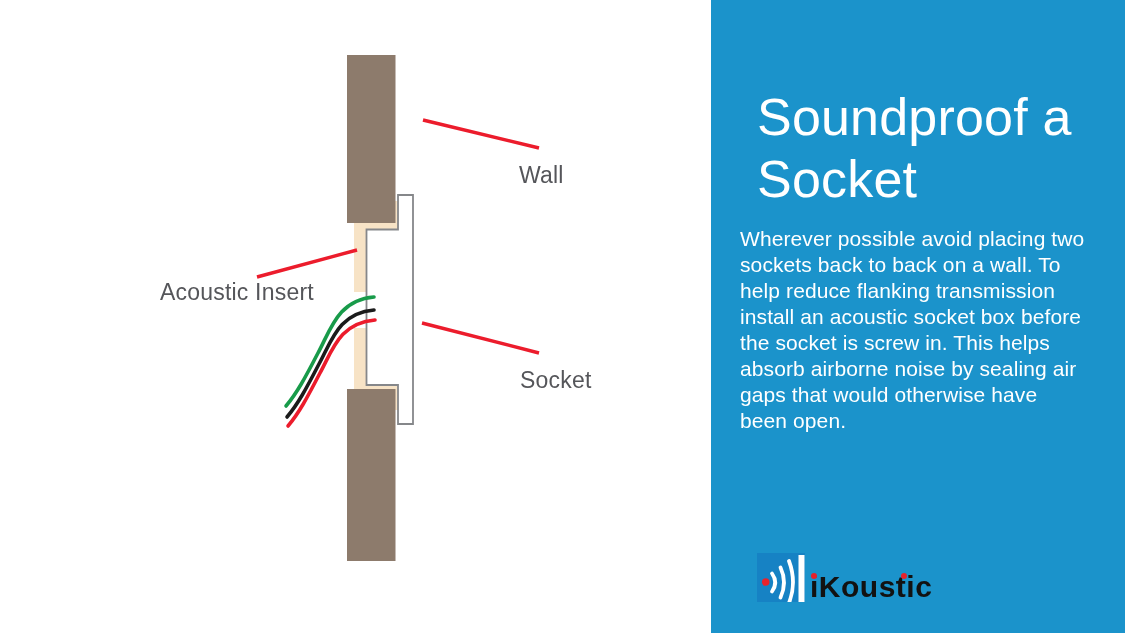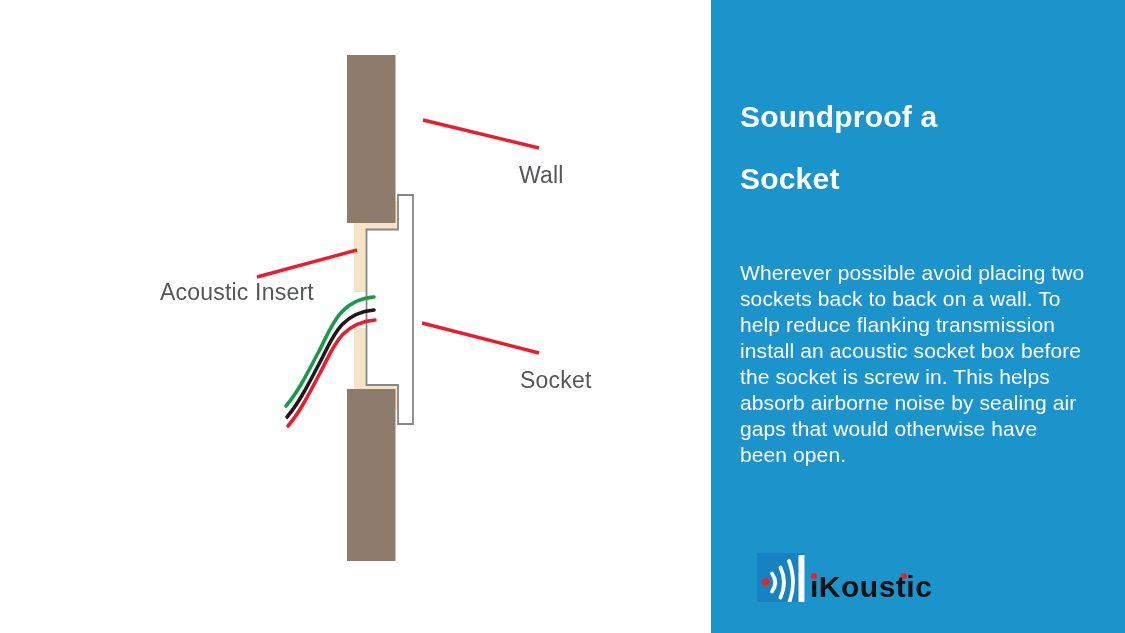--- a/index.html
+++ b/index.html
@@ -29,24 +29,24 @@
   }
 
   
   .panel {
     position: absolute;
     left: 711px; top: 0;
     width: 414px; height: 633px;
   }
   .panel-title {
     position: absolute;
-    left: 29px; top: 86px;
-    font-size: 30px;
+    left: 46px; top: 86px;
+    font-size: 52px;
     line-height: 62px;
-    font-weight: 700;
+    font-weight: 400;
     white-space: pre;
     letter-spacing: 0.2px;
   }
   .panel-body {
     position: absolute;
     left: 29px; top: 226px;
     font-size: 21px;
     line-height: 26px;
     font-weight: 500;
     white-space: pre;
@@ -119,21 +119,21 @@
       <text class="diagram-label" x="160" y="300" fill="#55565a">Acoustic Insert</text>
       <text class="diagram-label" x="520" y="388" fill="#55565a">Socket</text>
     </svg>
   </div>
 
   <div class="panel" style="background-color: rgb(27, 147, 203);">
 
     <h1 class="panel-title" style="color: rgb(255, 255, 255);">Soundproof a
 Socket</h1>
 
-    <p class="panel-body" style="color: rgb(255, 255, 255); margin-top: 34px;">Wherever possible avoid placing two
+    <p class="panel-body" style="color: rgb(255, 255, 255);">Wherever possible avoid placing two
 sockets back to back on a wall. To
 help reduce flanking transmission
 install an acoustic socket box before
 the socket is screw in. This helps
 absorb airborne noise by sealing air
 gaps that would otherwise have
 been open.</p>
 
     <div class="logo">
       <svg class="logo-icon-box" viewBox="0 0 48 49">

